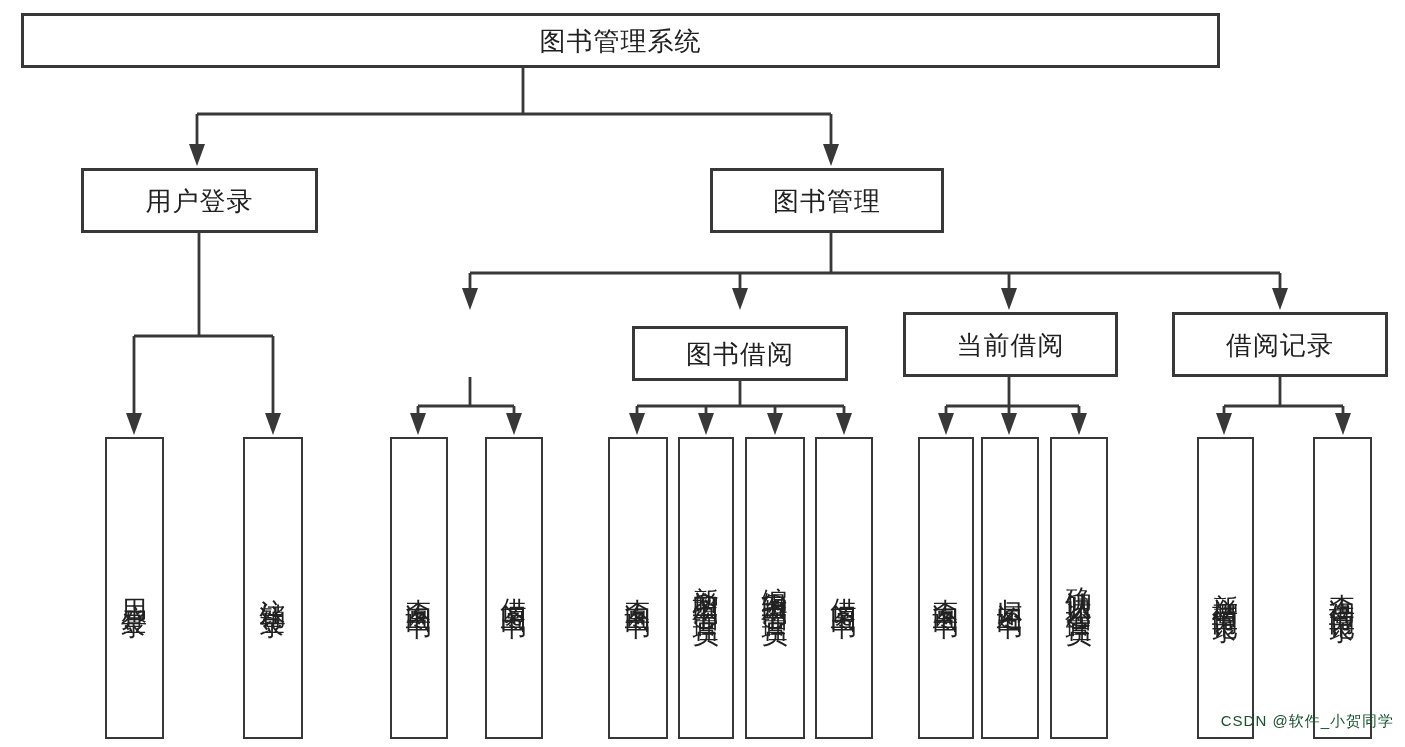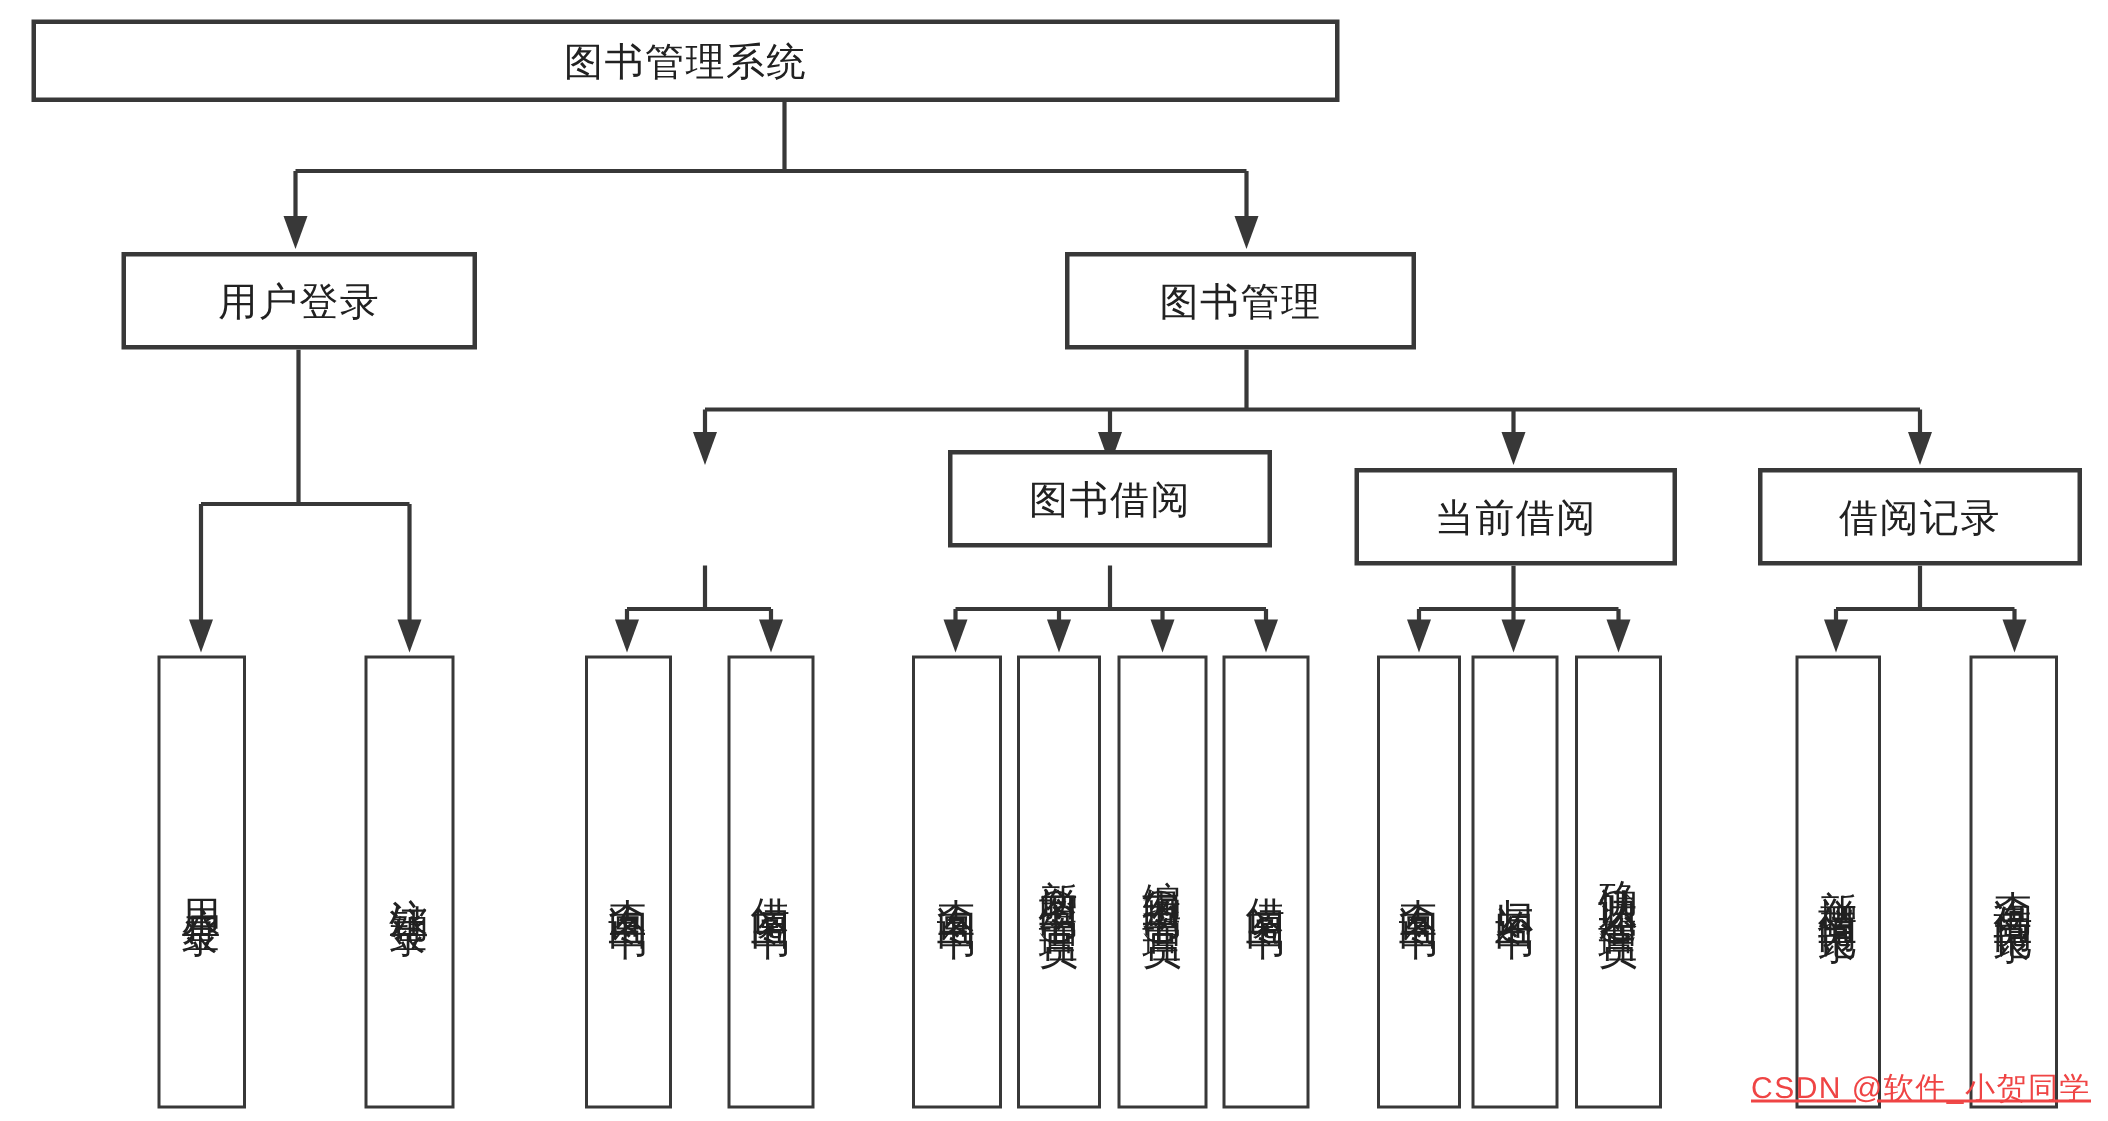--- a/index.html
+++ b/index.html
@@ -30,25 +30,24 @@
     writing-mode:vertical-rl;
     text-orientation:mixed;
     letter-spacing:5px;
     white-space:normal;
     border-width:2.5px;
   }
   #watermark{
     position:absolute;
     right:11px;
     top:712px;
-    font-size:20px;
+    font-size:15px;
     letter-spacing:1px;
-    color:#ef4444;
+    color:#14532d;
     z-index:3;
-    text-decoration:underline;
   }
 </style>
 </head>
 <body>
 
 <div id="stage">
 
   <svg id="wires" viewBox="0 0 1405 747" xmlns="http://www.w3.org/2000/svg">
     <g stroke="#383838" stroke-width="2.8" fill="none">
       <path d="M523,68 V114 M197,114 H831 M197,114 V146 M831,114 V146"></path>
@@ -75,26 +74,26 @@
       <polygon points="767,413 783,413 775,435"></polygon>
       <polygon points="836,413 852,413 844,435"></polygon>
       <polygon points="938,413 954,413 946,435"></polygon>
       <polygon points="1001,413 1017,413 1009,435"></polygon>
       <polygon points="1071,413 1087,413 1079,435"></polygon>
       <polygon points="1216,413 1232,413 1224,435"></polygon>
       <polygon points="1335,413 1351,413 1343,435"></polygon>
     </g>
   </svg>
 
-  <div class="box" style="left:21px;top:13px;width:872px;height:55px;">图书管理系统</div>
+  <div class="box" style="left:21px;top:13px;width:1199px;height:55px;">图书管理系统</div>
 
   <div class="box" style="left:81px;top:168px;width:237px;height:65px;">用户登录</div>
   <div class="box" style="left:710px;top:168px;width:234px;height:65px;">图书管理</div>
 
-  <div class="box" style="left:632px;top:300px;width:216px;height:65px;">图书借阅</div>
+  <div class="box" style="left:632px;top:326px;width:216px;height:55px;">图书借阅</div>
   <div class="box" style="left:903px;top:312px;width:215px;height:65px;">当前借阅</div>
   <div class="box" style="left:1172px;top:312px;width:216px;height:65px;">借阅记录</div>
 
   <div class="box vbox" style="left:105px;top:437px;width:59px;height:302px;">用户登录</div>
   <div class="box vbox" style="left:243px;top:437px;width:60px;height:302px;">注销登录</div>
 
   <div class="box vbox" style="left:390px;top:437px;width:58px;height:302px;">查询图书</div>
   <div class="box vbox" style="left:485px;top:437px;width:58px;height:302px;">借阅图书</div>
 
   <div class="box vbox" style="left:608px;top:437px;width:60px;height:302px;">查询图书</div>

